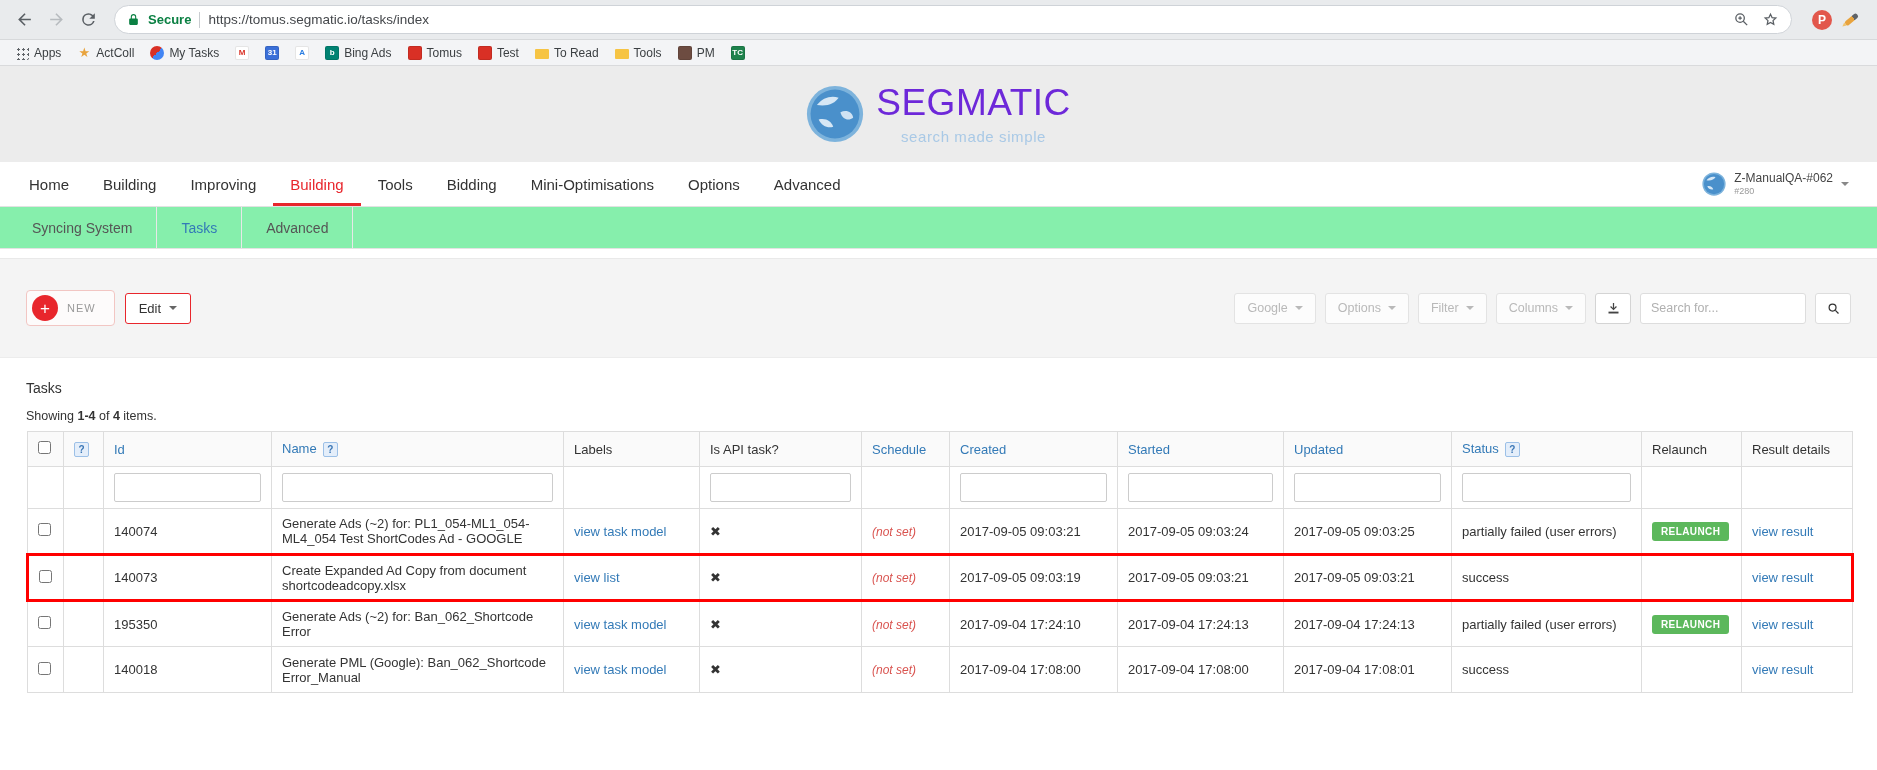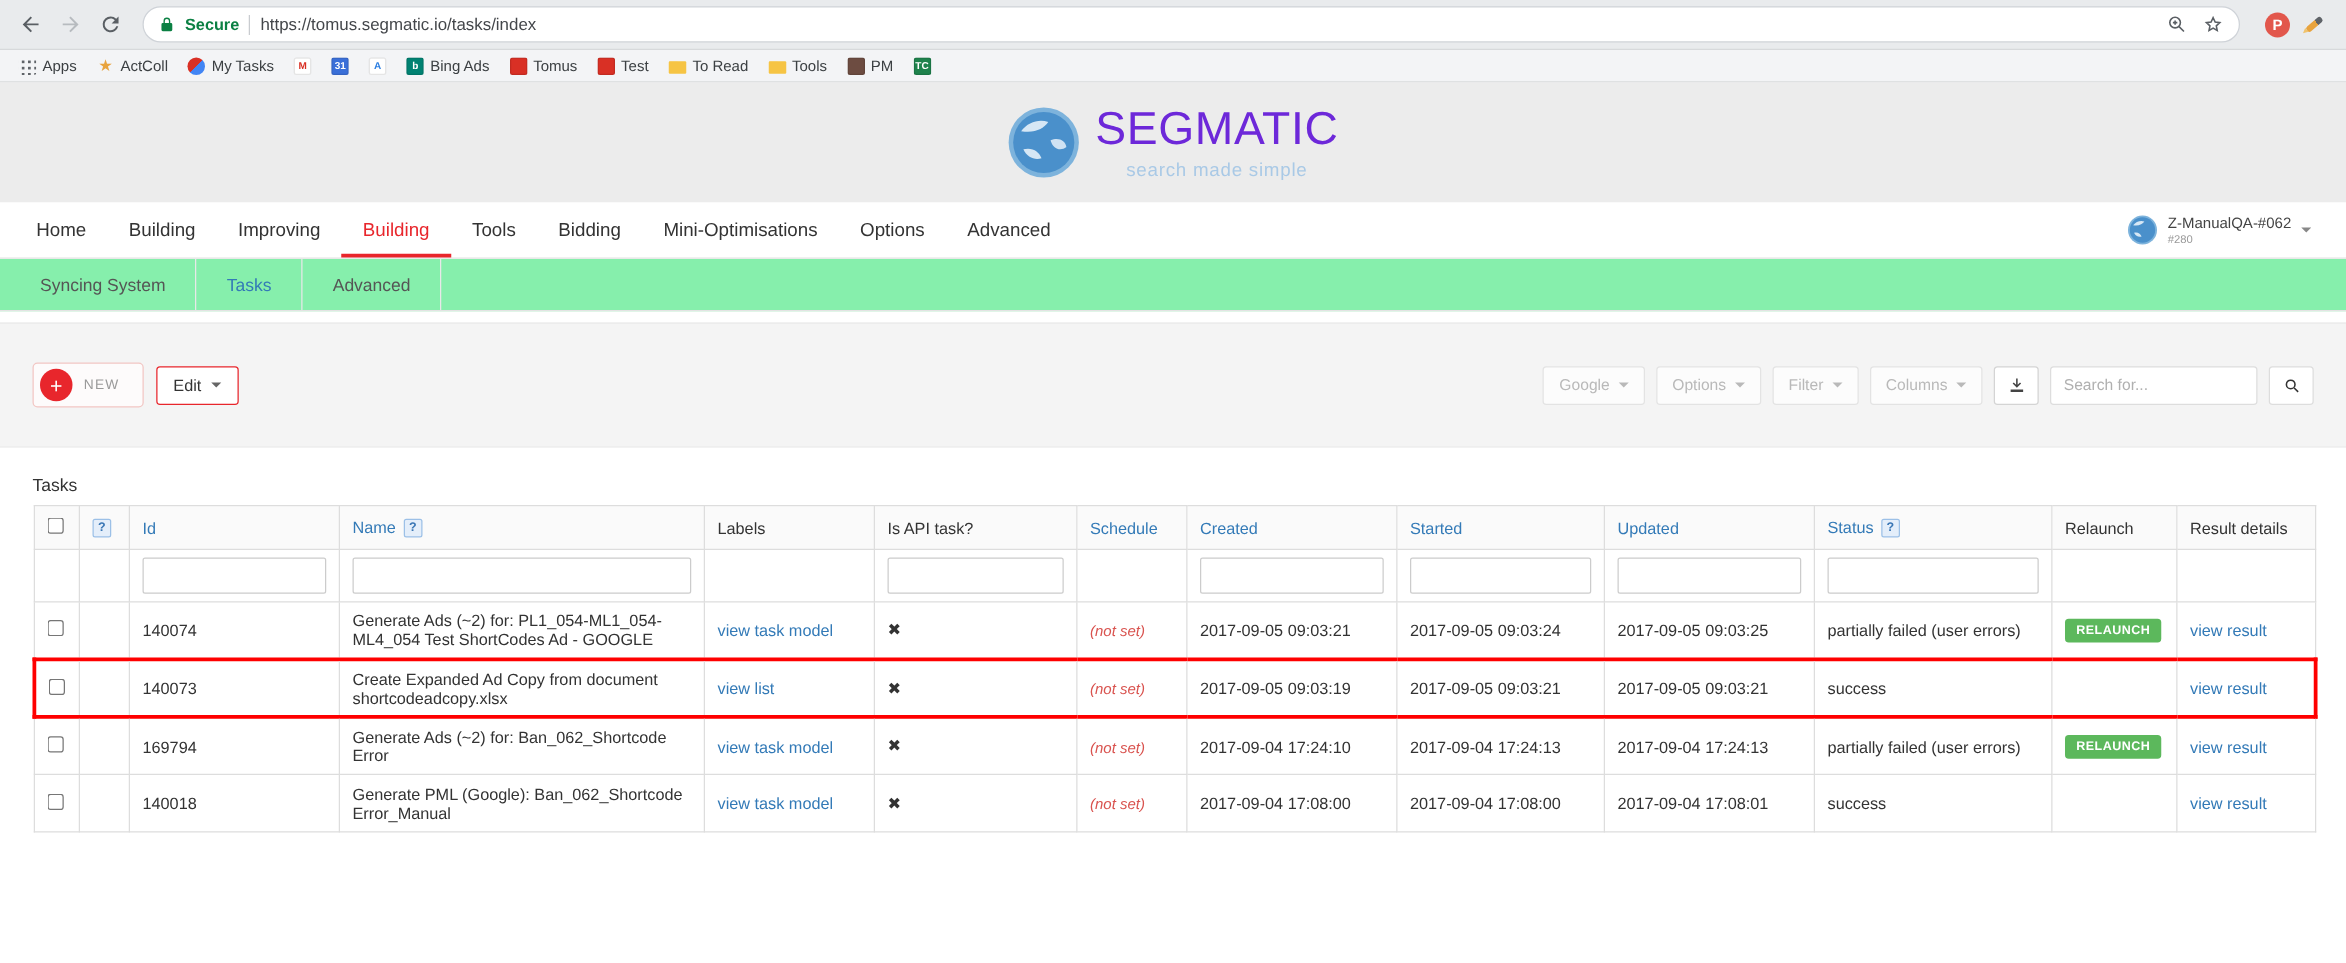--- a/index.html
+++ b/index.html
@@ -325,20 +325,21 @@
             <circle cx="10.5" cy="10.5" r="5.5"></circle>
             <path d="M15 15l5 5"></path>
           </svg>
       </button>
     </div>
   </div>
 </div>
 
 <main class="content">
   <div class="tasks-title">Tasks</div>
+  <div class="summary"><span>Showing </span><b>1-4</b><span> of </span><b>4</b><span> items.</span></div>
   <table class="grid">
       <colgroup>
         <col style="width: 36px;">
         <col style="width: 40px;">
         <col style="width: 168px;">
         <col style="width: 292px;">
         <col style="width: 136px;">
         <col style="width: 162px;">
         <col style="width: 88px;">
         <col style="width: 168px;">
@@ -407,21 +408,21 @@
           <td>2017-09-05 09:03:19</td>
           <td>2017-09-05 09:03:21</td>
           <td>2017-09-05 09:03:21</td>
           <td>success</td>
           <td></td>
           <td><a class="link">view result</a></td>
         </tr>
         <tr>
           <td class="cb-cell"><input type="checkbox" style=""></td>
           <td></td>
-          <td>169794</td>
+          <td>195350</td>
           <td class="name-cell">Generate Ads (~2) for: Ban_062_Shortcode Error</td>
           <td><a class="link">view task model</a></td>
           <td><span class="x-mark">✖</span></td>
           <td><span class="notset">(not set)</span></td>
           <td>2017-09-04 17:24:10</td>
           <td>2017-09-04 17:24:13</td>
           <td>2017-09-04 17:24:13</td>
           <td>partially failed (user errors)</td>
           <td><span class="relaunch-btn">RELAUNCH</span></td>
           <td><a class="link">view result</a></td>

